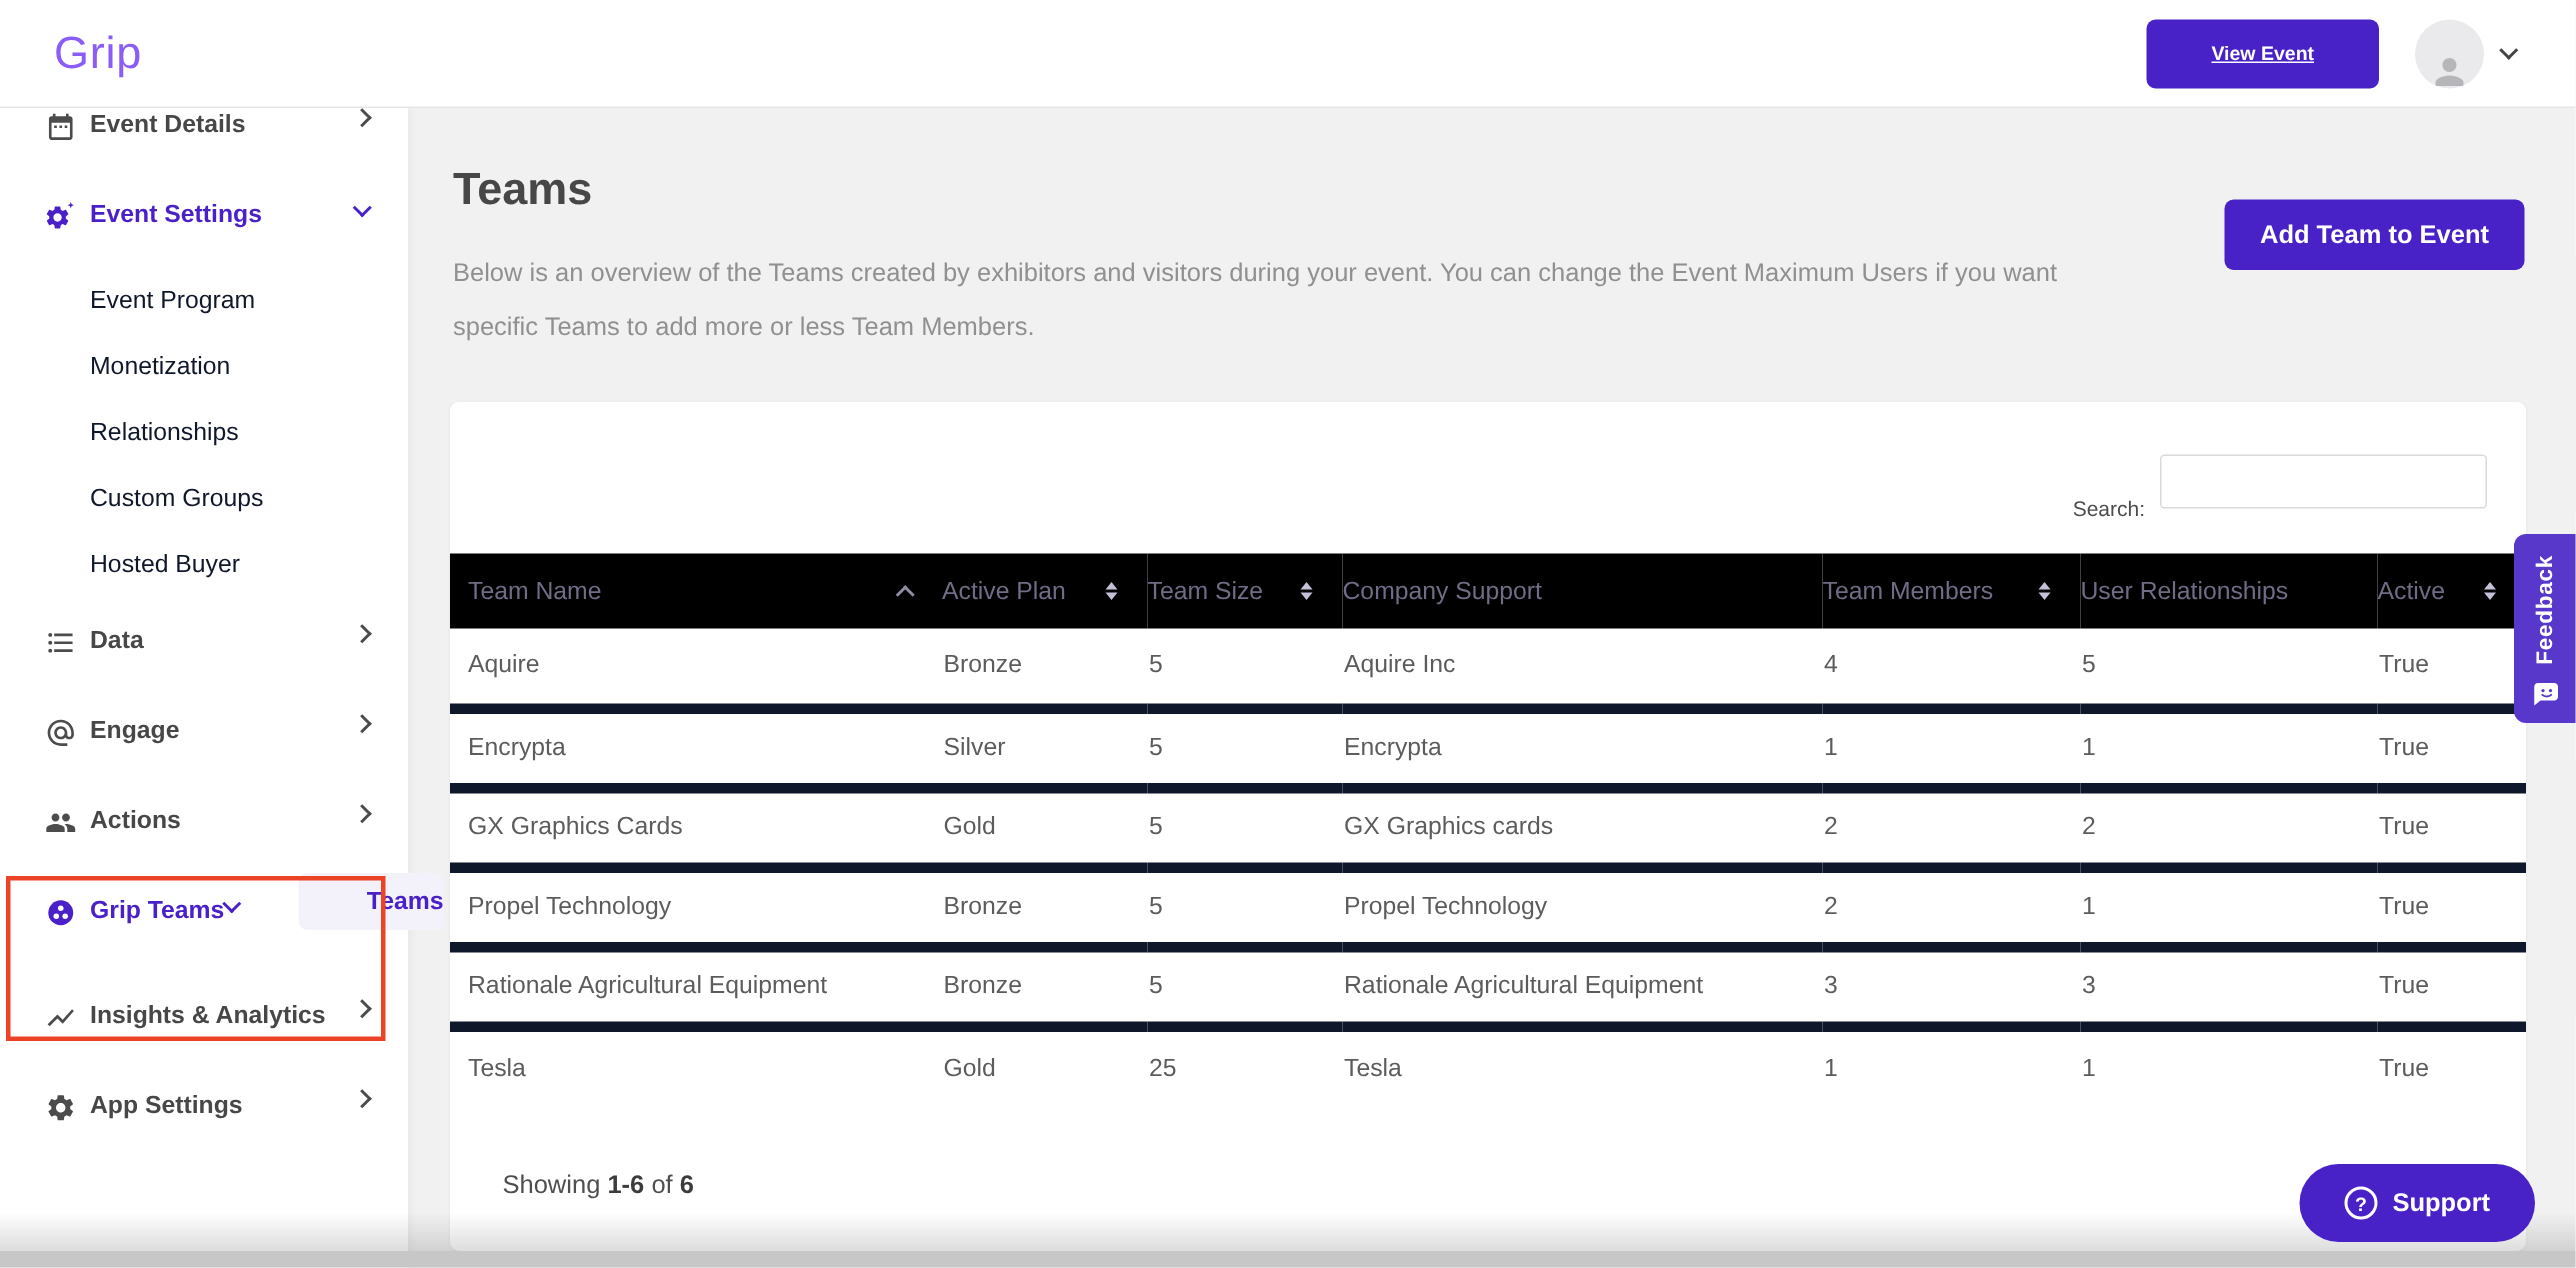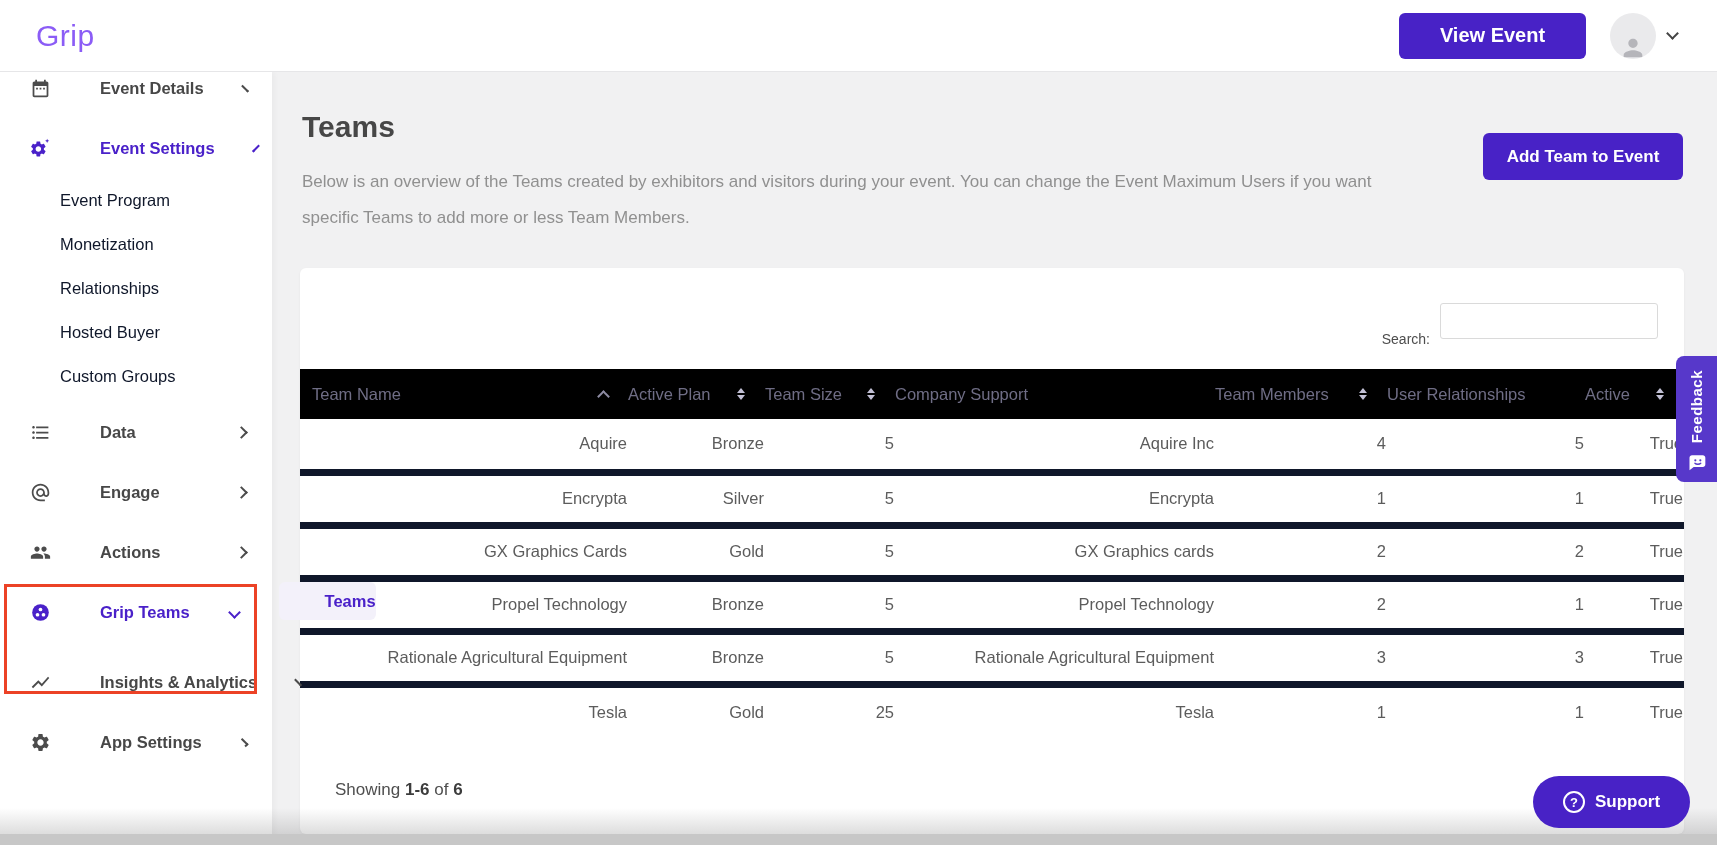--- a/index.html
+++ b/index.html
@@ -6,34 +6,34 @@
     font-family:"Liberation Sans","DejaVu Sans",sans-serif;background:#f1f1f2;}
   *{box-sizing:border-box;}
 
   
   .topbar{position:absolute;left:0;top:0;width:1717px;height:72px;background:#fff;
     border-bottom:1px solid #e6e6e8;display:flex;align-items:center;z-index:30;}
   .logo{margin-left:36px;font-size:30px;font-weight:500;color:#8b5cf6;letter-spacing:.5px;}
   .topbar-right{margin-left:auto;display:flex;align-items:center;}
   .btn-primary{background:#4822c6;color:#fff;border:none;border-radius:6px;
     font-family:inherit;font-weight:700;cursor:pointer;}
-  .view-event{width:187px;height:46px;font-size:20px;margin-right:24px;}
+  .view-event{width:155px;height:46px;font-size:13px;margin-right:24px;text-decoration:underline;}
   .avatar{width:46px;height:46px;border-radius:50%;background:#eaeaec;overflow:hidden;
     display:flex;align-items:flex-end;justify-content:center;margin-right:12px;}
   .chev{display:inline-block;width:9px;height:9px;border-right:2px solid currentColor;
     border-bottom:2px solid currentColor;transform:rotate(-45deg);}
   .chev.down{transform:rotate(45deg);}
   .user-chev{color:#444;margin-right:40px;margin-top:-4px;}
 
   
   .sidebar{position:absolute;left:0;top:72px;width:272px;height:773px;background:#fff;
     box-shadow:2px 0 6px rgba(0,0,0,.04);z-index:10;display:flex;flex-direction:column;
     padding-top:2px;}
-  .nav-item{flex:0 0 auto;height:28px;margin:16px 0;display:flex;align-items:center;
-    padding:0 26px 0 30px;cursor:pointer;gap:40px;}
+  .nav-item{flex:0 0 auto;height:28px;margin:16px 0;display:flex;
+    padding:0 26px 0 30px;cursor:pointer;}
   .nav-item.first{margin-top:0;}
   .nav-item.m-data{margin-top:20px;}
   .nav-item.m-insights{margin-top:32px;}
   .nav-item .icon{width:21px;height:21px;margin-right:9px;flex:0 0 auto;}
   .nav-item .lbl{font-size:16.5px;font-weight:700;color:#474747;white-space:nowrap;}
   .nav-item .chev{margin-left:auto;color:#4b4b4b;}
   .nav-item.active .lbl{color:#4a21c9;}
   .nav-item.active .chev{color:#4a21c9;}
   .subnav{display:flex;flex-direction:column;}
   .sub-item{flex:0 0 auto;height:28px;margin:8px 0;display:flex;align-items:center;
@@ -66,21 +66,21 @@
     vertical-align:middle;}
   th:first-child,td:first-child{padding-left:12px;}
   .th-wrap{display:flex;align-items:center;justify-content:space-between;}
   .caret-up{width:9px;height:9px;border-left:2px solid #8e8ca3;border-top:2px solid #8e8ca3;
     transform:rotate(45deg);margin-top:5px;flex:0 0 auto;}
   .sort-both{display:flex;flex-direction:column;align-items:center;flex:0 0 auto;}
   .sort-both b{display:block;width:0;height:0;border-left:4px solid transparent;
     border-right:4px solid transparent;}
   .sort-both .tu{border-bottom:5px solid #c3c1d6;margin-bottom:2px;}
   .sort-both .td{border-top:5px solid #c3c1d6;}
-  tbody td{height:53px;font-size:16.5px;color:#5c5c5c;vertical-align:middle;text-align:right;}
+  tbody td{height:53px;font-size:16.5px;color:#5c5c5c;vertical-align:middle;}
   tbody tr + tr td{border-top:7px solid #0f172a;}
 
   .summary{position:absolute;top:512px;left:35px;font-size:17px;color:#4f4f4f;}
   .summary b{color:#3c3c3c;}
 
   
   .feedback-tab{position:absolute;right:0;top:356px;width:41px;height:126px;background:#5738ca;
     border-radius:8px 0 0 8px;z-index:20;display:flex;flex-direction:column;align-items:center;
     justify-content:space-between;padding:14px 0 10px;cursor:pointer;}
   .feedback-text{writing-mode:vertical-rl;transform:rotate(180deg);color:#fff;font-size:15px;
@@ -135,24 +135,24 @@
     <div class="sub-item">
       <span>Event Program</span>
       </div>
     <div class="sub-item">
       <span>Monetization</span>
       </div>
     <div class="sub-item">
       <span>Relationships</span>
       </div>
     <div class="sub-item">
+      <span>Custom Groups</span>
+      </div>
+    <div class="sub-item">
       <span>Hosted Buyer</span>
-      </div>
-    <div class="sub-item">
-      <span>Custom Groups</span>
       </div>
   </div>
 
   <div class="nav-item m-data">
     <svg class="icon" viewBox="0 0 24 24">
       <path fill="#4c4c4c" d="M4 10.5c-.83 0-1.5.67-1.5 1.5s.67 1.5 1.5 1.5 1.5-.67 1.5-1.5-.67-1.5-1.5-1.5zm0-6c-.83 0-1.5.67-1.5 1.5S3.17 7.5 4 7.5 5.5 6.83 5.5 6 4.83 4.5 4 4.5zm0 12c-.83 0-1.5.68-1.5 1.5s.68 1.5 1.5 1.5 1.5-.68 1.5-1.5-.67-1.5-1.5-1.5zM7 19h14v-2H7v2zm0-6h14v-2H7v2zm0-8v2h14V5H7z"></path>
     </svg>
     <span class="lbl">Data</span>
     <span class="chev"></span>
   </div>

